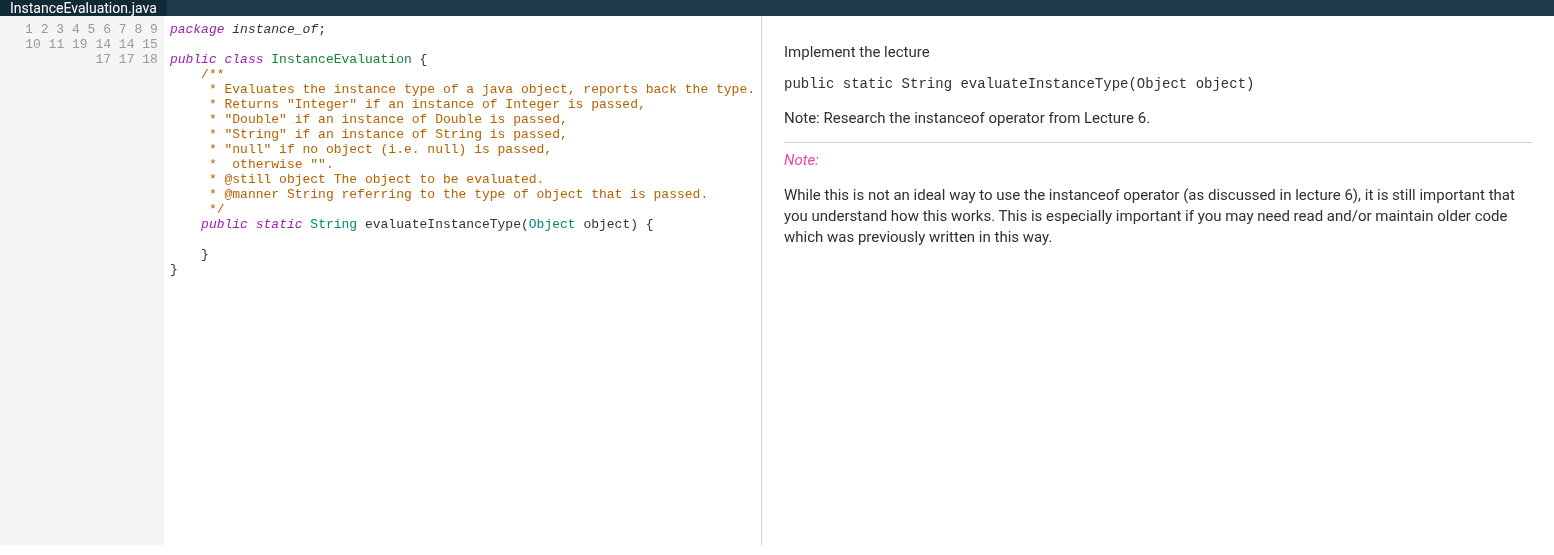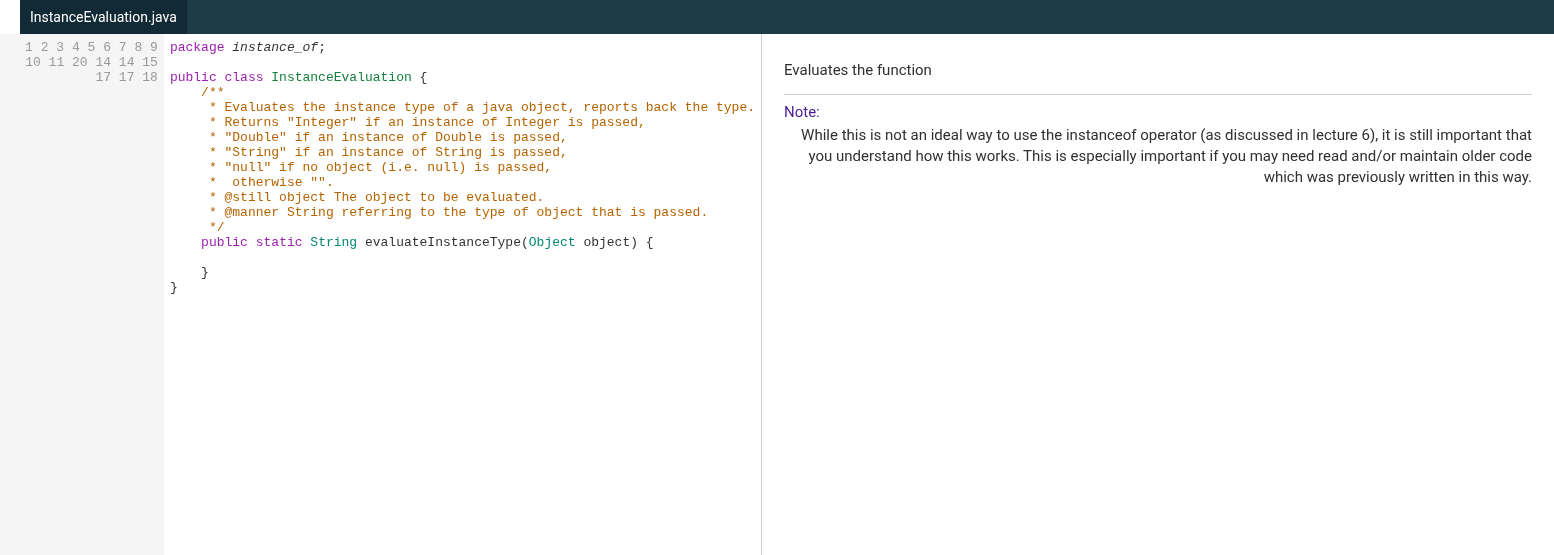--- a/index.html
+++ b/index.html
@@ -5,24 +5,23 @@
   * { margin: 0; padding: 0; box-sizing: border-box; }
   body {
     font-family: -apple-system, BlinkMacSystemFont, "Segoe UI", Roboto, Helvetica, Arial, sans-serif;
     background: #ffffff;
     width: 1554px;
     height: 555px;
     overflow: hidden;
   }
   .header {
     background: #1d3a49;
-    height: 34px;
+    height: 16px;
     display: flex;
     align-items: center;
-    margin-left: 20px;
   }
   .tab {
     background: #122a36;
     color: #ffffff;
     font-size: 14px;
     padding: 4px 10px;
     height: 100%;
     display: flex;
     align-items: center;
     font-weight: 400;
@@ -51,21 +50,21 @@
   }
   .code {
     font-family: "Consolas", "Courier New", monospace;
     font-size: 13px;
     padding: 6px 6px;
     white-space: pre;
     color: #333333;
     line-height: 15px;
     flex: 1;
   }
-  .kw { color: #9b1faf; } 
+  .kw { color: #9b1faf; font-style: italic; } 
   .pkg { color: #333333; font-style: italic; }
   .cls { color: #15803d; } 
   .type { color: #008876; } 
   .comment { color: #b56300; } 
   .plain { color: #333333; }
   .desc-pane {
     flex: 1;
     padding: 26px 22px 20px 22px;
     color: #303030;
   }
@@ -86,30 +85,30 @@
     font-size: 14px;
     color: #303030;
     margin-bottom: 16px;
   }
   .desc-pane hr {
     border: none;
     border-top: 1px solid #cfcfcf;
     margin: 12px 0 8px 0;
   }
   .note-label {
+    font-style: italic;
     font-size: 15px;
-    color: #4c1d95;
+    color: #ec4899;
     display: block;
-    margin-bottom: 4px;
+    margin-bottom: 16px;
   }
   .note-body {
     font-size: 15px;
     line-height: 1.4;
     color: #303030;
-    text-align: right;
   }
 </style>
 </head>
 <body>
 
 <div class="header">
   <div class="tab">
     <span>InstanceEvaluation.java</span>
   </div>
 </div>
@@ -120,21 +119,21 @@
 <span>2</span>
 <span>3</span>
 <span>4</span>
 <span>5</span>
 <span>6</span>
 <span>7</span>
 <span>8</span>
 <span>9</span>
 <span>10</span>
 <span>11</span>
-<span>20</span>
+<span>19</span>
 <span>14</span>
 <span>14</span>
 <span>15</span>
 <span>17</span>
 <span>17</span>
 <span>18</span></div>
     <div class="code"><span class="kw">package</span><span class="pkg"> instance_of</span><span class="plain">;</span>
 
 <span class="kw">public</span><span class="kw"> class</span><span class="cls"> InstanceEvaluation</span><span class="plain"> {</span>
 <span class="comment">    /**</span>
@@ -148,18 +147,20 @@
 <span class="comment">     * @manner String referring to the type of object that is passed.</span>
 <span class="comment">     */</span>
 <span class="plain">    </span><span class="kw">public</span><span class="kw"> static</span><span class="type"> String</span><span class="plain"> evaluateInstanceType</span><span class="plain">(</span><span class="type">Object</span><span class="plain"> object</span><span class="plain">) {</span>
 
 <span class="plain">    }</span>
 <span class="plain">}</span>
 </div>
   </div>
 
   <div class="desc-pane">
-    <p>Evaluates the function</p>
+    <p>Implement the lecture</p>
+    <div class="code-sig">public static String evaluateInstanceType(Object object)</div>
+    <p>Note: Research the instanceof operator from Lecture 6.</p>
     <hr>
     <span class="note-label">Note:</span>
     <div class="note-body">While this is not an ideal way to use the instanceof operator (as discussed in lecture 6), it is still important that you understand how this works. This is especially important if you may need read and/or maintain older code which was previously written in this way.</div>
   </div>
 </div>
 
 </body></html>

